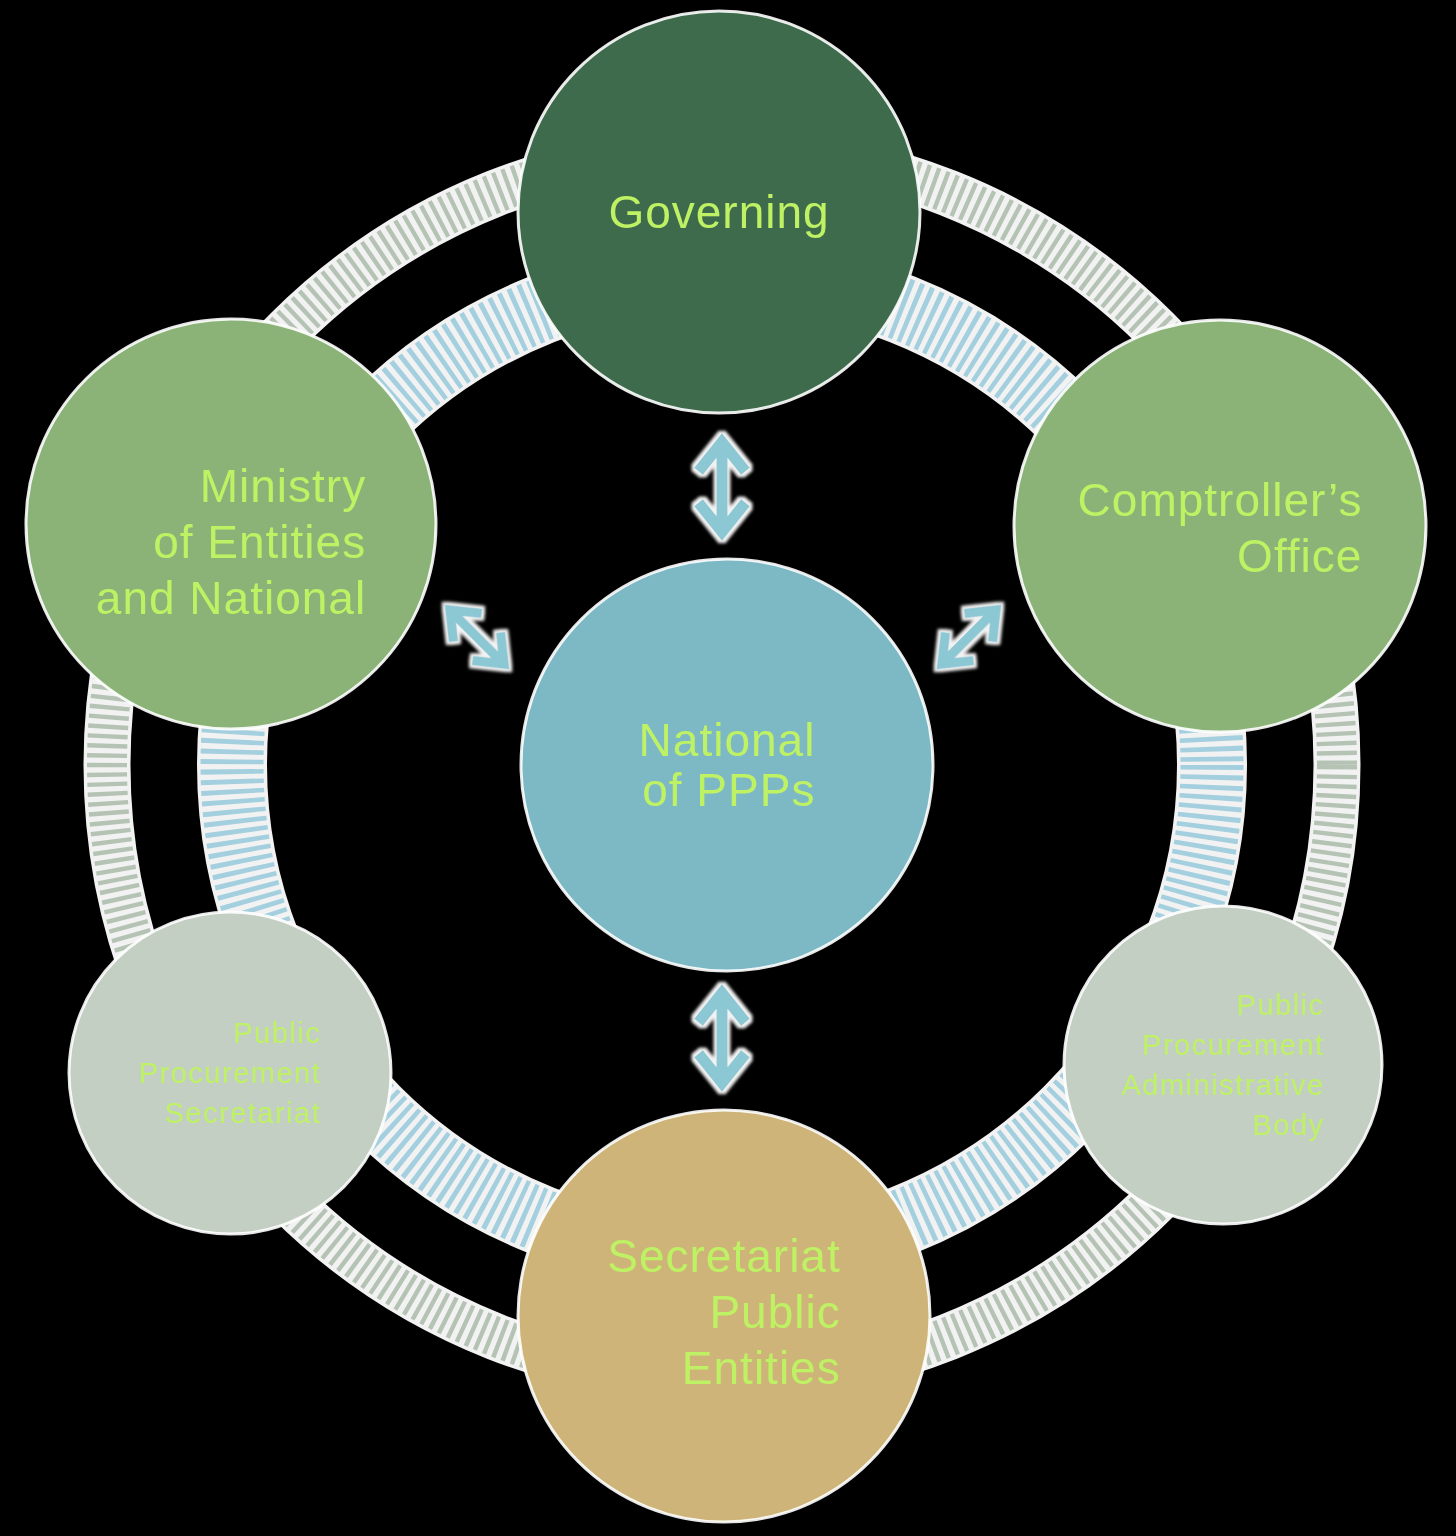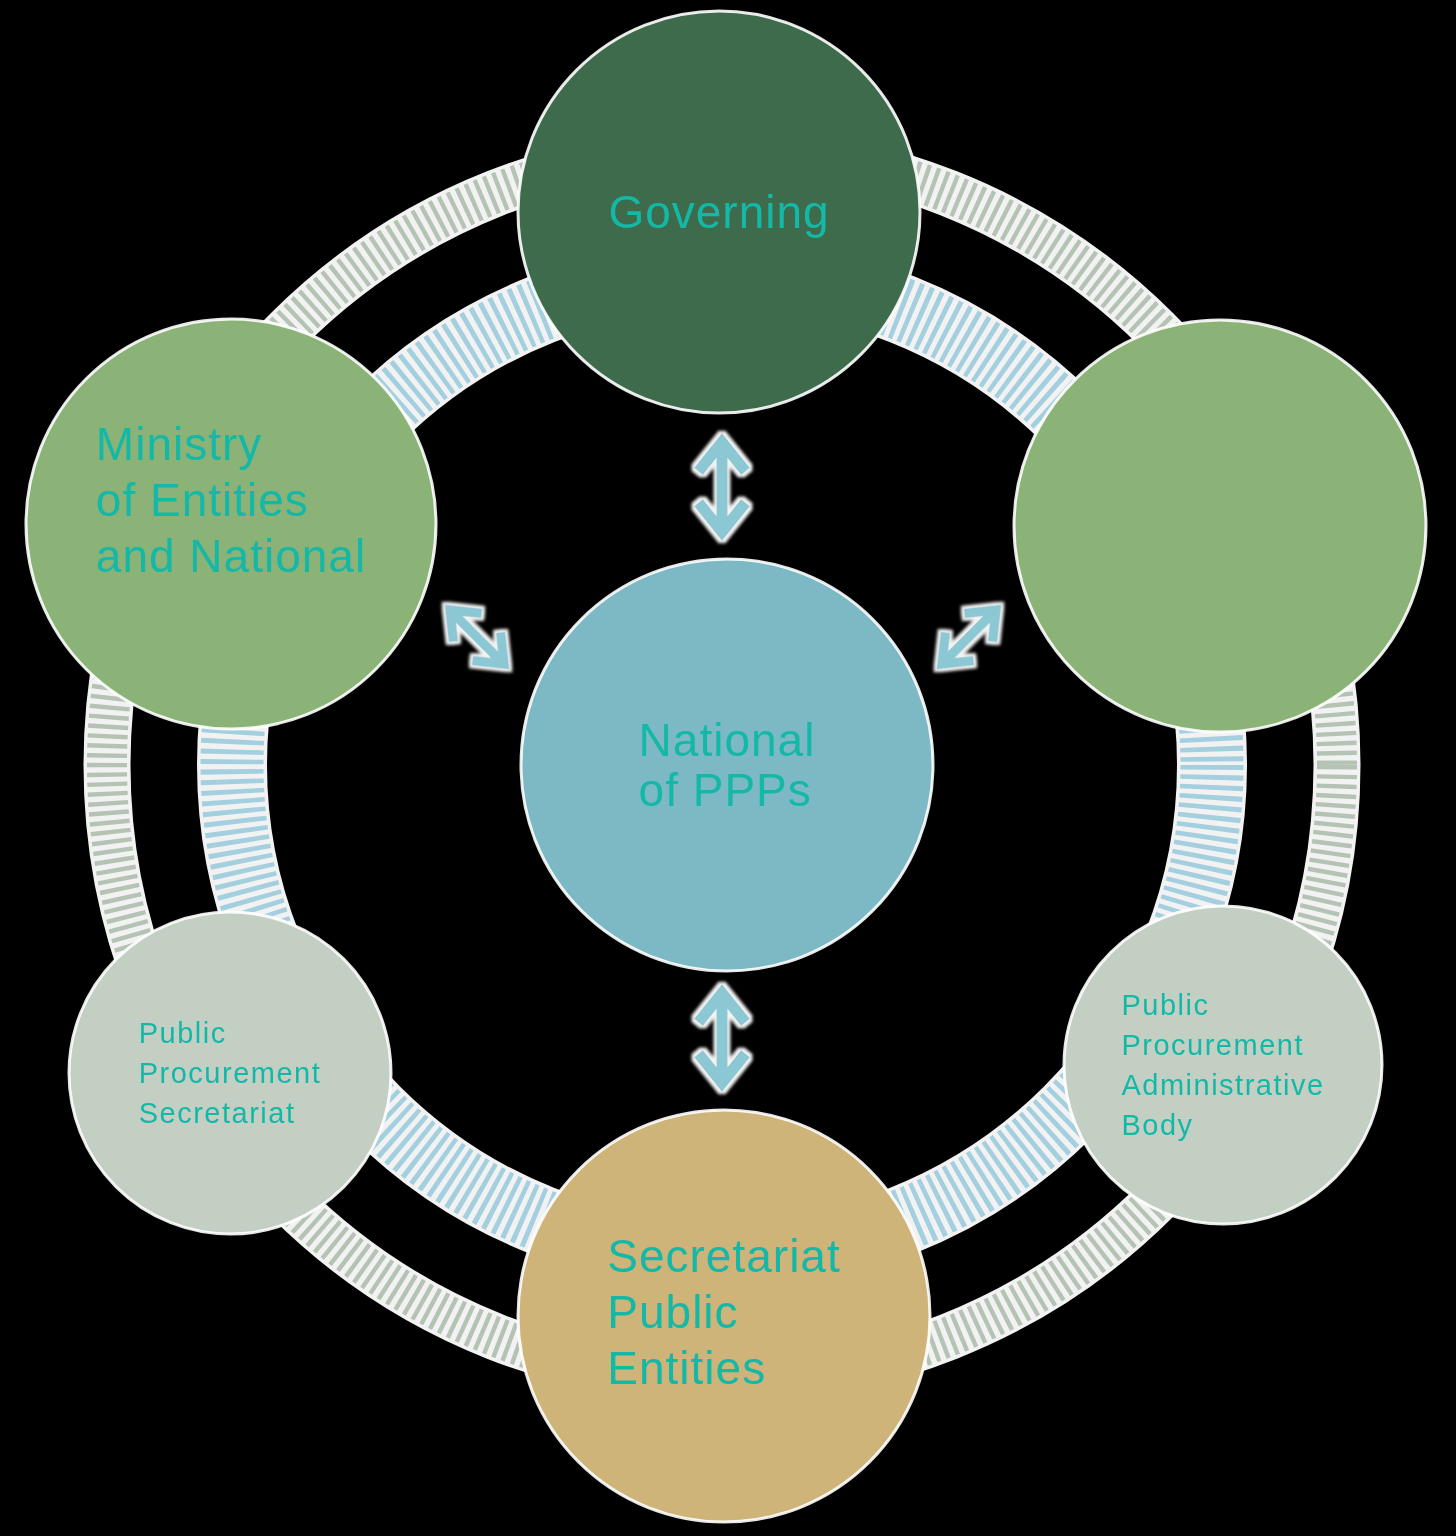--- a/index.html
+++ b/index.html
@@ -17,31 +17,31 @@
     font-family: "Liberation Sans", "DejaVu Sans", sans-serif;
   }
   svg.diagram {
     position: absolute;
     left: 0;
     top: 0;
   }
   .label {
     position: absolute;
     transform: translate(-50%, -50%);
-    text-align: left;
-    color: #14b8a6;
+    text-align: right;
+    color: #bef264;
     letter-spacing: 1px;
     white-space: nowrap;
   }
   .label.lg { font-size: 46px; line-height: 56px; }
   .label.md { font-size: 46px; line-height: 50px; }
   .label.sm { font-size: 29px; line-height: 40px; letter-spacing: 1.5px; }
 
   .pos-governing    { left: 719px;  top: 212px;  }
-  .pos-ministry     { left: 231px;  top: 500px;  }
+  .pos-ministry     { left: 231px;  top: 542px;  }
   .pos-comptroller  { left: 1220px; top: 528px;  }
   .pos-center       { left: 727px;  top: 765px;  }
   .pos-ppd          { left: 230px;  top: 1073px; }
   .pos-ppac         { left: 1223px; top: 1065px; }
   .pos-contracting  { left: 724px;  top: 1312px; }
 </style>
 </head>
 <body>
 
 <div class="stage">
@@ -98,20 +98,24 @@
   <div class="label lg pos-governing">
     <div>Governing</div>
   </div>
 
   <div class="label lg pos-ministry">
     <div>Ministry</div>
     <div>of Entities</div>
     <div>and National</div>
   </div>
 
+  <div class="label lg pos-comptroller">
+    <div>Comptroller’s</div>
+    <div>Office</div>
+  </div>
 
   <div class="label md pos-center">
     <div>National</div>
     <div>of PPPs</div>
   </div>
 
   <div class="label sm pos-ppd">
     <div>Public</div>
     <div>Procurement</div>
     <div>Secretariat</div>

